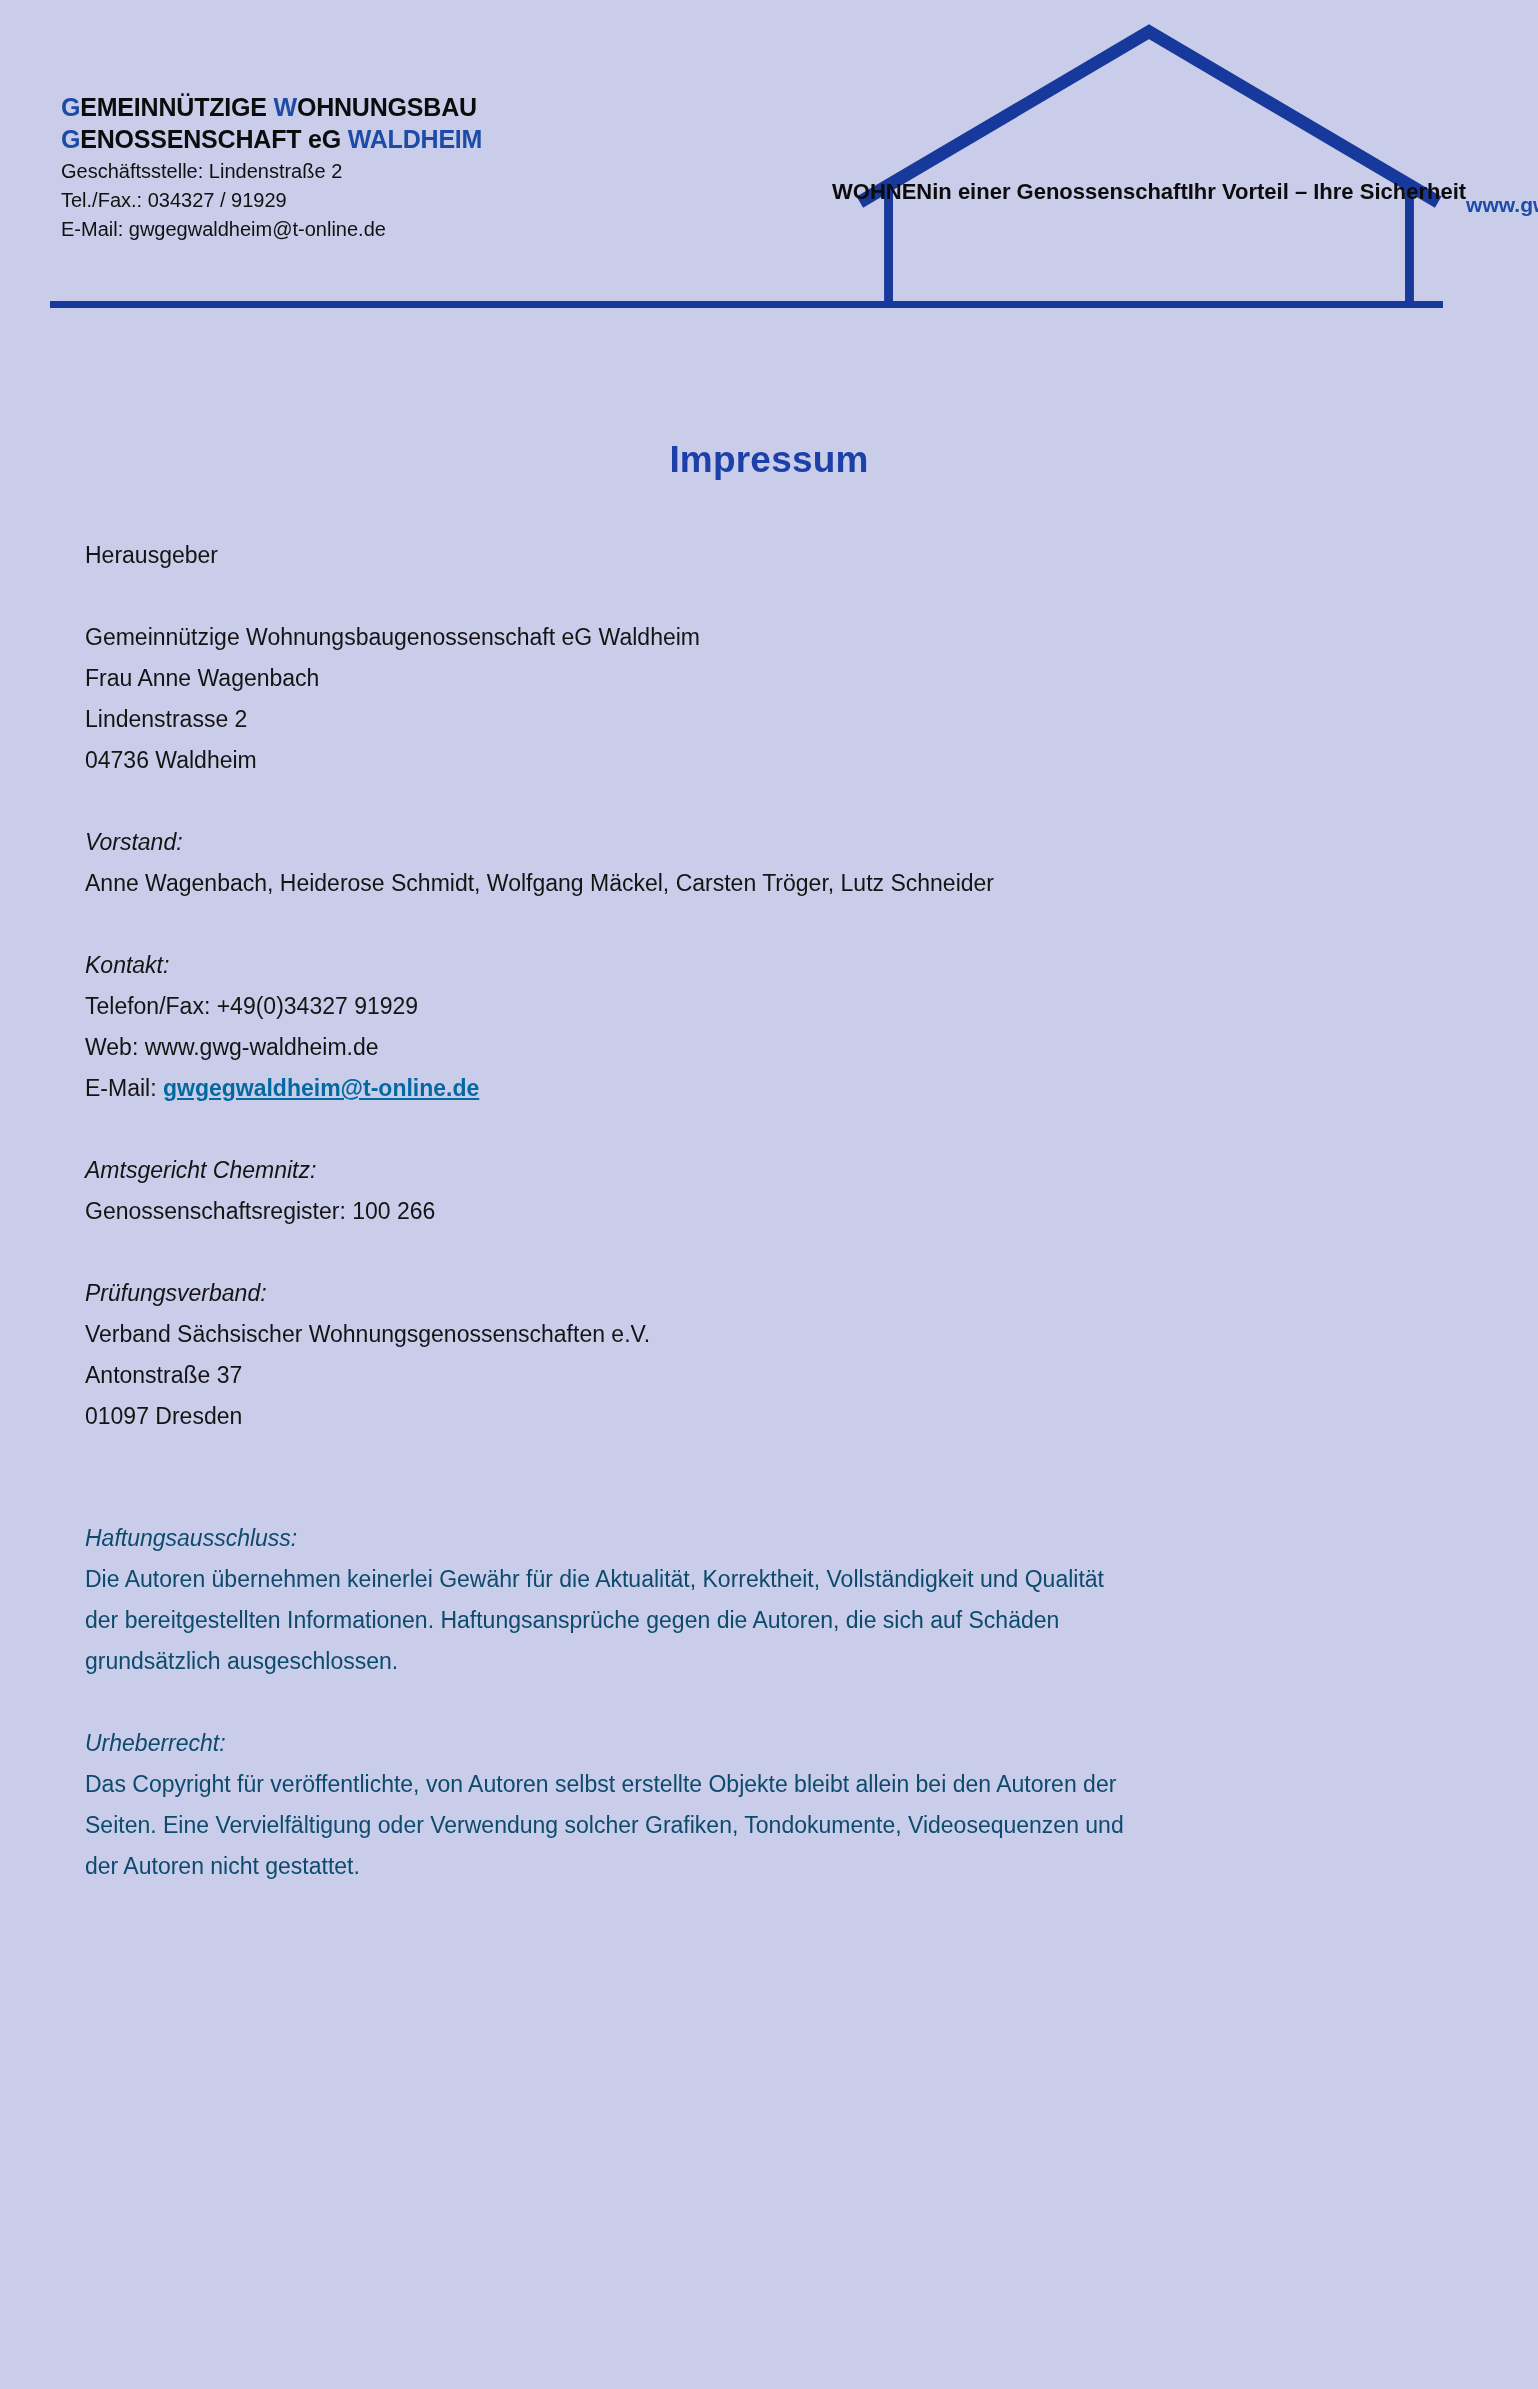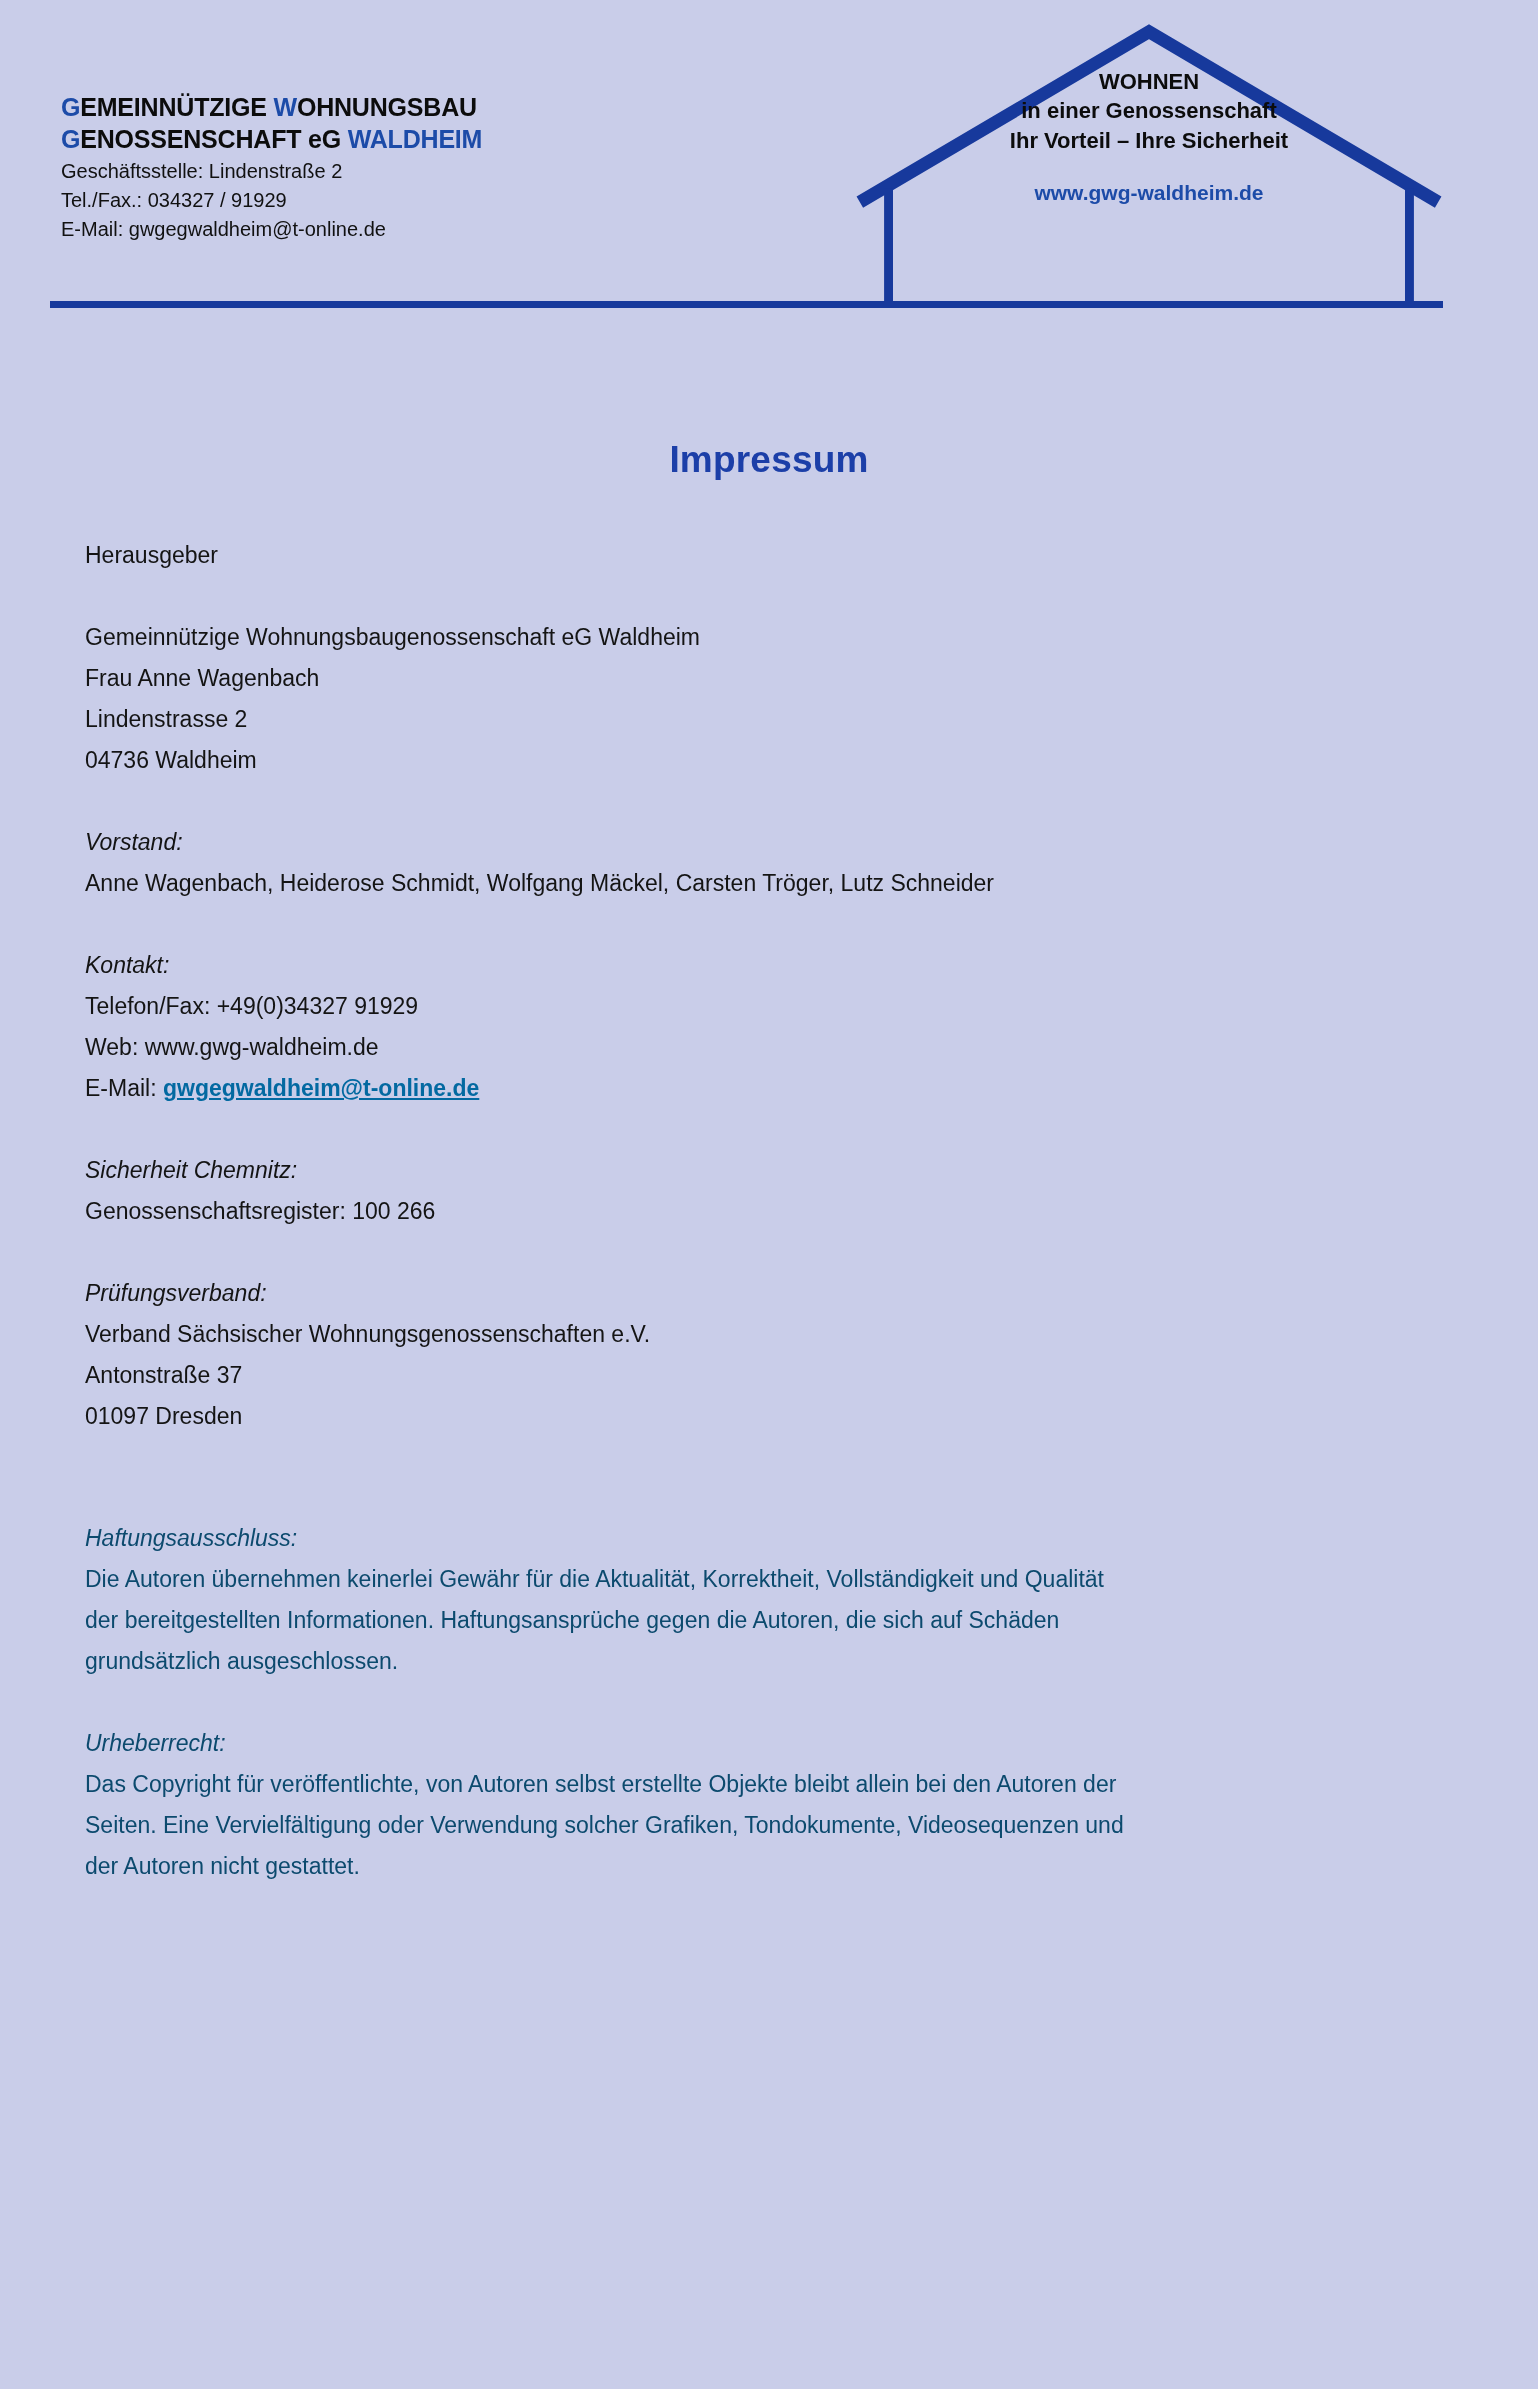--- a/index.html
+++ b/index.html
@@ -64,21 +64,21 @@
     width: 634px;
     height: 307px;
   }
   .house-text {
     position: absolute;
     left: 0;
     top: 0;
     width: 634px;
     height: 307px;
     display: flex;
-    flex-direction: column;
+    flex-direction: row;
     align-items: center;
     justify-content: flex-start;
     padding-top: 57px;
     box-sizing: border-box;
   }
   .house-line {
     font-size: 22px;
     font-weight: bold;
     color: #0c0c0c;
     line-height: 1.33;
@@ -211,21 +211,21 @@
   <div class="block">
     <div class="line label-italic">Kontakt:</div>
     <div class="line">Telefon/Fax: +49(0)34327 91929</div>
     <div class="line">Web: www.gwg-waldheim.de</div>
     <div class="line"><span>E-Mail: </span><a class="mail-link" href="#">gwgegwaldheim@t-online.de</a></div>
   </div>
 
   <div class="spacer-sm"></div>
 
   <div class="block">
-    <div class="line label-italic">Sicherheit Chemnitz:</div>
+    <div class="line label-italic">Amtsgericht Chemnitz:</div>
     <div class="line">Genossenschaftsregister: 100 266</div>
   </div>
 
   <div class="spacer-sm"></div>
 
   <div class="block">
     <div class="line label-italic">Prüfungsverband:</div>
     <div class="line">Verband Sächsischer Wohnungsgenossenschaften e.V.</div>
     <div class="line">Antonstraße 37</div>
     <div class="line">01097 Dresden</div>

